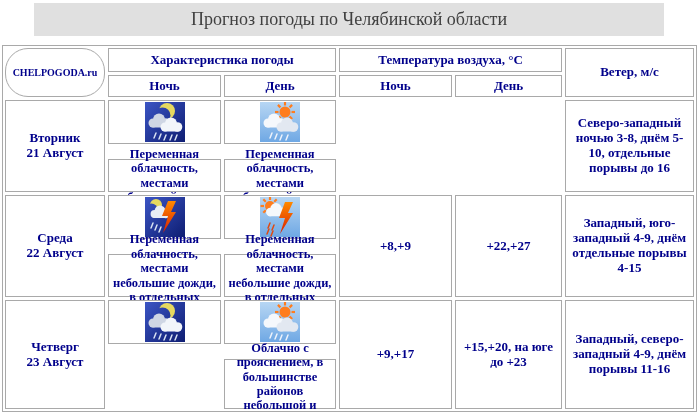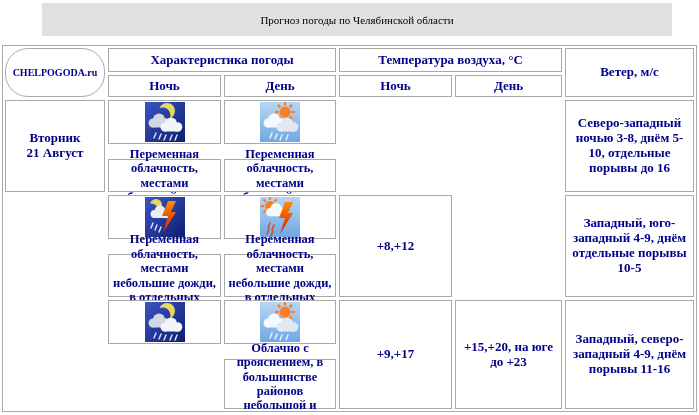--- a/index.html
+++ b/index.html
@@ -3,21 +3,21 @@
 <meta charset="utf-8">
 <style>
   html,body{margin:0;padding:0;}
   body{
     width:699px;height:415px;background:#ffffff;position:relative;
     font-family:"Liberation Serif",serif;overflow:hidden;
   }
   .titlebar{
     position:absolute;left:34px;top:3px;width:630px;height:33px;
     background:#e0e0e0;display:flex;align-items:center;justify-content:center;
-    color:#000000;font-size:11px;margin-left:8px;
+    color:#404040;font-size:18px;
   }
   .grid{
     position:absolute;left:2px;top:45px;width:689px;
     border:1px solid #a9a9a9;padding:2px;
     display:grid;
     grid-template-columns:100px 113px 112px 113px 107px 1fr;
     grid-template-rows:24px 22px 44px 45px 44px 55px 44px 62px;
     gap:3px;
     background:#ffffff;
   }
@@ -122,20 +122,24 @@
           <line x1="17" y1="32" x2="15" y2="37" stroke="#eef3fb" stroke-width="1.5" stroke-linecap="round"></line>
           <line x1="22" y1="33" x2="20" y2="38" stroke="#eef3fb" stroke-width="1.5" stroke-linecap="round"></line>
           <line x1="28" y1="33" x2="26" y2="38" stroke="#eef3fb" stroke-width="1.5" stroke-linecap="round"></line>
         </svg>
       </span>
   </div>
   <div class="cell desc" style="grid-area:4/2/5/3">Переменная облачность, местами небольшой дождь</div>
   <div class="cell desc" style="grid-area:4/3/5/4">Переменная облачность, местами небольшой дождь</div>
   <div class="cell" style="grid-area:3/6/5/7">Северо-западный ночью 3-8, днём 5-10, отдельные порывы до 16</div>
 
+  <div class="cell" style="grid-area:5/1/7/2">
+    <span>Среда</span>
+    <span>22 Август</span>
+  </div>
   <div class="cell iconcell" style="grid-area:5/2/6/3">
     <span class="wicon">
         <svg width="40" height="40" viewBox="0 0 40 40" xmlns="http://www.w3.org/2000/svg">
           <linearGradient id="bg3" x1="0" y1="0" x2="1" y2="1">
             <stop offset="0" stop-color="#3b55c4"></stop>
             <stop offset="1" stop-color="#0e1d72"></stop>
           </linearGradient>
           <rect width="40" height="40" fill="url(#bg3)"></rect>
           <mask id="m3">
             <rect width="40" height="40" fill="white"></rect>
@@ -189,23 +193,28 @@
           <linearGradient id="bl4" x1="0" y1="0" x2="0" y2="1">
             <stop offset="0" stop-color="#ff8a00"></stop>
             <stop offset="1" stop-color="#d81e00"></stop>
           </linearGradient>
           <polygon points="25,5 33,5 28,16 33,16 20,37 25,21 19,21" fill="url(#bl4)"></polygon>
         </svg>
       </span>
   </div>
   <div class="cell desc" style="grid-area:6/2/7/3">Переменная облачность, местами небольшие дожди, в отдельных районах грозы</div>
   <div class="cell desc" style="grid-area:6/3/7/4">Переменная облачность, местами небольшие дожди, в отдельных районах грозы</div>
-  <div class="cell" style="grid-area:5/4/7/5">+8,+12</div>
-  <div class="cell" style="grid-area:5/6/7/7">Западный, юго-западный 4-9, днём отдельные порывы 10-5</div>
-
+  <div class="cell" style="grid-area:5/4/7/5">+8,+9</div>
+  <div class="cell" style="grid-area:5/5/7/6">+22,+27</div>
+  <div class="cell" style="grid-area:5/6/7/7">Западный, юго-западный 4-9, днём отдельные порывы 4-15</div>
+
+  <div class="cell" style="grid-area:7/1/9/2">
+    <span>Четверг</span>
+    <span>23 Август</span>
+  </div>
   <div class="cell iconcell" style="grid-area:7/2/8/3">
     <span class="wicon">
         <svg width="40" height="40" viewBox="0 0 40 40" xmlns="http://www.w3.org/2000/svg">
           <linearGradient id="bg5" x1="0" y1="0" x2="1" y2="1">
             <stop offset="0" stop-color="#3b55c4"></stop>
             <stop offset="1" stop-color="#0e1d72"></stop>
           </linearGradient>
           <rect width="40" height="40" fill="url(#bg5)"></rect>
           <mask id="m5">
             <rect width="40" height="40" fill="white"></rect>

